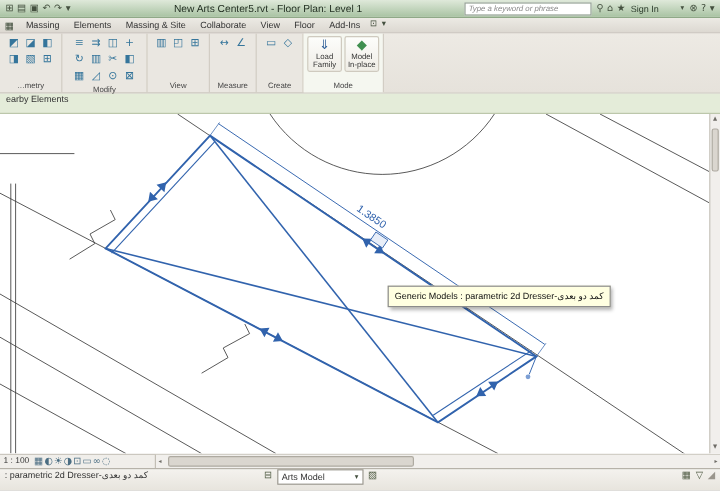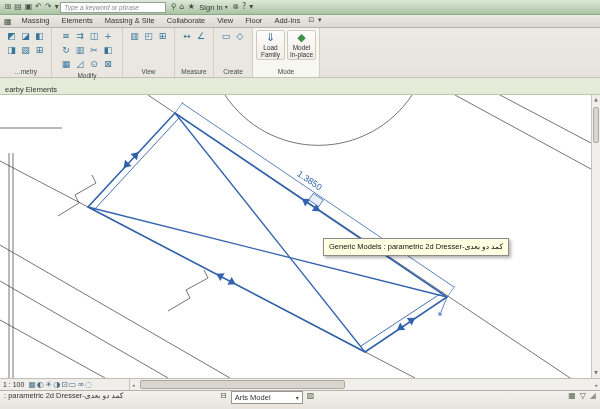--- a/index.html
+++ b/index.html
@@ -7,21 +7,21 @@
   .window{width:600px;height:409px;position:relative;overflow:hidden;background:#fff;font-family:"Liberation Sans",sans-serif}
 
   
   .titlebar{height:15px;background:linear-gradient(#dfe9da,#a9c3a3);border-bottom:1px solid #8fa887;display:flex;align-items:center;padding:0 3px}
   .qat{display:flex;align-items:center}
   .tbicon{font-family:"DejaVu Sans",sans-serif;font-size:8px;line-height:10px;color:#44503f;margin:0 1.5px;cursor:default}
   .title{flex:1;text-align:center;font-size:8.5px;color:#233023;white-space:nowrap;overflow:hidden}
   .infocenter{display:flex;align-items:center;gap:3px}
   .search{width:106px;height:11px;font-size:6.5px;border:1px solid #93a193;background:#fff;padding:0 3px;color:#333;font-family:"Liberation Sans",sans-serif}
   .search::placeholder{color:#8a8a8a;font-style:italic}
-  .signin{display:flex;align-items:flex-start;gap:2px;font-size:7.5px;color:#2c3c2c;white-space:nowrap;cursor:default}
+  .signin{display:flex;align-items:flex-start;gap:18px;font-size:7.5px;color:#2c3c2c;white-space:nowrap;cursor:default}
   .caret{font-family:"DejaVu Sans",sans-serif;font-size:6px;color:#44503f}
 
   
   .tabbar{height:13px;background:linear-gradient(#eceae4,#dcd8d1);border-bottom:1px solid #b9b4ab;display:flex;align-items:flex-end;padding:0 2px}
   .appicon{font-family:"DejaVu Sans",sans-serif;font-size:8px;color:#3c4a38;margin:0 4px 1px 2px}
   .tabs{display:flex}
   .tab{font-size:7.5px;color:#333;padding:1px 6px 2px;white-space:nowrap;cursor:default}
   .tab.active{background:#f8f8f4;border:1px solid #93ad83;border-bottom:1px solid #f8f8f4;border-radius:2px 2px 0 0;margin-bottom:-1px;color:#1f1f1f}
   .tbicon.small{font-size:7px;margin:0 2px 2px}
 
@@ -39,21 +39,21 @@
   .panel.mode{background:#f5f7f0}
   .modebtns{display:flex;gap:2px}
   .mbtn{width:29px;display:flex;flex-direction:column;align-items:center;font-size:6.5px;color:#333;border:1px solid #cfcabf;border-radius:2px;background:linear-gradient(#fdfdfb,#efede6);padding:1px 0;cursor:default}
   .mic{font-family:"DejaVu Sans",sans-serif;font-size:11px;line-height:12px}
   .modebtns span.mbtn:nth-of-type(1) .mic{color:#36659c}
   .modebtns span.mbtn:nth-of-type(2) .mic{color:#3f8f4f}
   .ml{line-height:7px}
   .ribbon-rest{flex:1;background:linear-gradient(#edeae4,#e6e2db)}
 
   
-  .optionsbar{height:17px;background:#e4ecd9;border-bottom:1px solid #bcc7ab;display:flex;align-items:flex-end;padding:0 5px;font-size:7.5px;color:#333}
+  .optionsbar{height:17px;background:#e4ecd9;border-bottom:1px solid #bcc7ab;display:flex;align-items:flex-start;padding:0 5px;font-size:7.5px;color:#333}
 
   
   .canvas{position:relative;height:283px;background:#fff;overflow:hidden;cursor:crosshair}
   .canvas svg{position:absolute;left:0;top:0}
   .tooltip{position:absolute;left:323px;top:143px;background:#ffffe1;border:1px solid #8b8b8b;box-shadow:2px 2px 3px rgba(0,0,0,.3);font-size:7.5px;line-height:1.55;padding:2px 5px;white-space:nowrap;color:#111}
   .tl2{color:#2a5fae}
   .vscroll{position:absolute;right:0;top:0;width:9px;height:100%;background:#f1efec;border-left:1px solid #c9c5bd}
   .varrow{position:absolute;left:0;right:0;text-align:center;font-family:"DejaVu Sans",sans-serif;font-size:4.5px;color:#6e6c66;line-height:6px}
   .varrow.up{top:2px}.varrow.down{bottom:2px}
   .vthumb{position:absolute;left:1px;right:1px;top:12px;height:36px;background:#dad6cf;border:1px solid #aeaaa1;border-radius:2px}
@@ -85,20 +85,21 @@
   <div class="titlebar">
     <div class="qat">
 
     <span class="tbicon">⊞</span>
         <span class="tbicon">▤</span>
         <span class="tbicon">▣</span>
         <span class="tbicon">↶</span>
         <span class="tbicon">↷</span>
         <span class="tbicon">▾</span>
       </div>
+    <div class="title">New Arts Center5.rvt - Floor Plan: Level 1</div>
     <div class="infocenter">
       <input class="search" type="text" placeholder="Type a keyword or phrase" style="">
       <span class="qat">
 
       <span class="tbicon">⚲</span>
           <span class="tbicon">⌂</span>
           <span class="tbicon">★</span>
         </span>
       <span class="signin">
         <span>Sign In</span>

